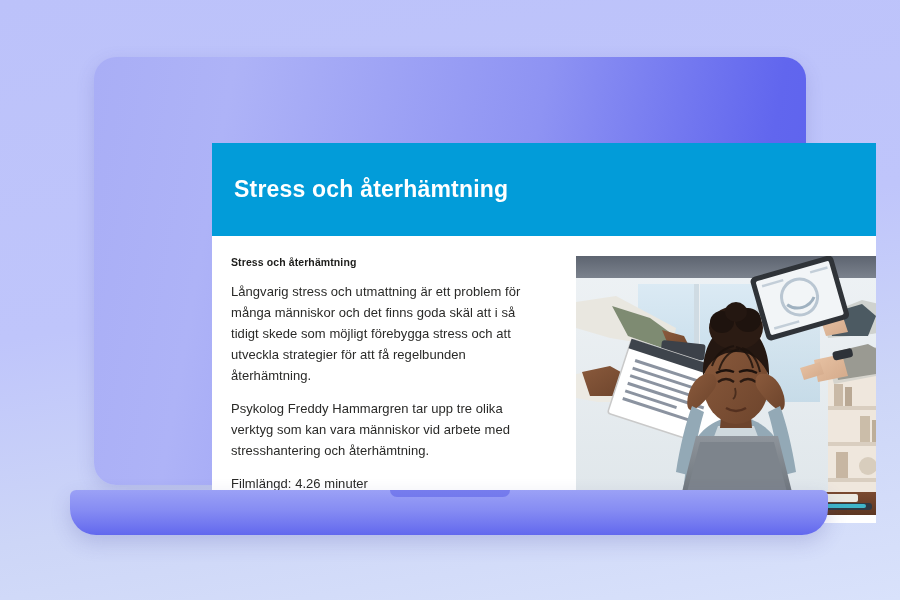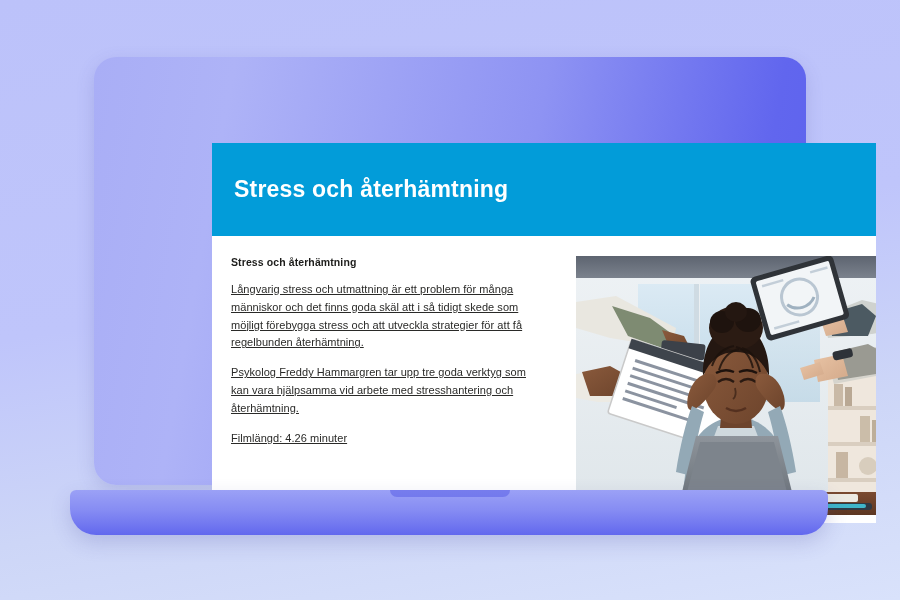--- a/index.html
+++ b/index.html
@@ -47,21 +47,21 @@
     margin-left:22px;
   }
   #slide-body{flex:1;display:flex;padding:0;}
   #text-col{
     width:345px;flex:0 0 345px;padding:20px 16px 0 19px;box-sizing:border-box;
   }
   #body-heading{
     font-size:10.5px;font-weight:bold;color:#1d1d1b;margin:0 0 13px 0;letter-spacing:.1px;
   }
   .para{
-    font-size:11px;line-height:1.62;color:#2a2a28;margin:0 0 12px 0;letter-spacing:.05px;text-decoration:underline;
+    font-size:13px;line-height:1.62;color:#2a2a28;margin:0 0 12px 0;letter-spacing:.05px;
   }
   .para:last-child{margin-bottom:12px;}
 
   
   #photo-col{flex:1;position:relative;}
   #photo{
     position:absolute;left:19px;top:20px;width:320px;height:259px;
     overflow:hidden;background:#cfd6dc;
   }
   #photo svg{display:block;width:100%;height:100%;}
@@ -79,21 +79,21 @@
 
         <div id="slide-header">
           <div id="slide-title">Stress och återhämtning</div>
         </div>
 
         <div id="slide-body">
 
           <div id="text-col">
             <div id="body-heading">Stress och återhämtning</div>
             <p class="para">Långvarig stress och utmattning är ett problem för många människor och det finns goda skäl att i så tidigt skede som möjligt förebygga stress och att utveckla strategier för att få regelbunden återhämtning.</p>
-            <p class="para">Psykolog Freddy Hammargren tar upp tre goda verktyg som kan vara hjälpsamma vid arbete med stresshantering och återhämtning.</p>
+            <p class="para">Psykolog Freddy Hammargren tar upp tre olika verktyg som kan vara människor vid arbete med stresshantering och återhämtning.</p>
             <p class="para">Filmlängd: 4.26 minuter</p>
           </div>
 
           <div id="photo-col">
             <div id="photo">
               <svg viewBox="0 0 320 259" preserveAspectRatio="xMidYMid slice" aria-hidden="true">
                 <defs>
                   <linearGradient id="wallg" x1="0" y1="0" x2="0" y2="1">
                     <stop offset="0" stop-color="#eef2f5"></stop>
                     <stop offset="1" stop-color="#dfe6ea"></stop>

